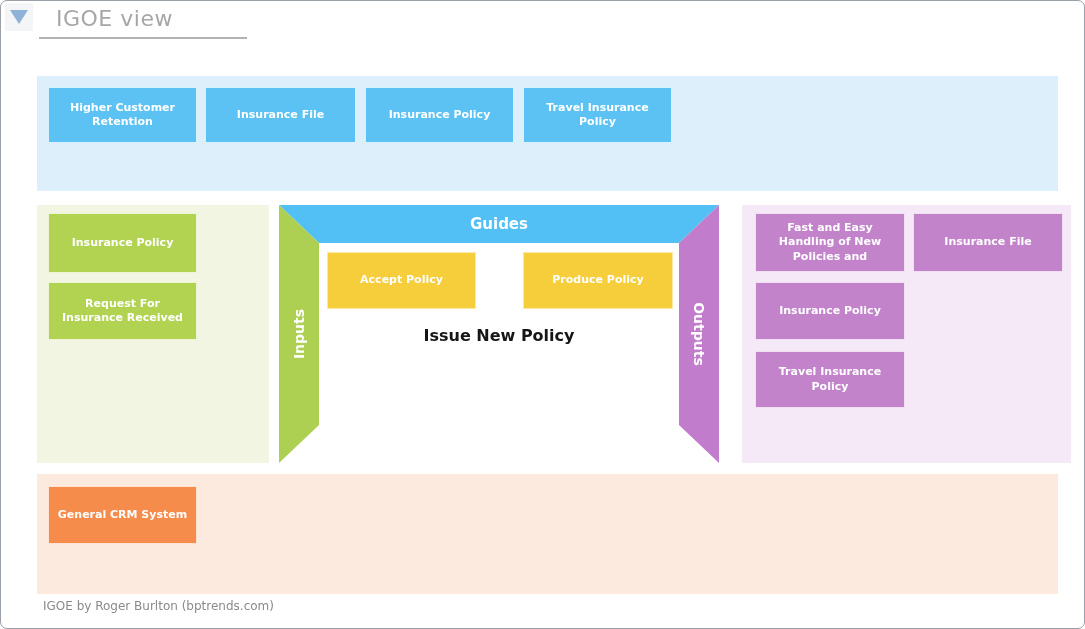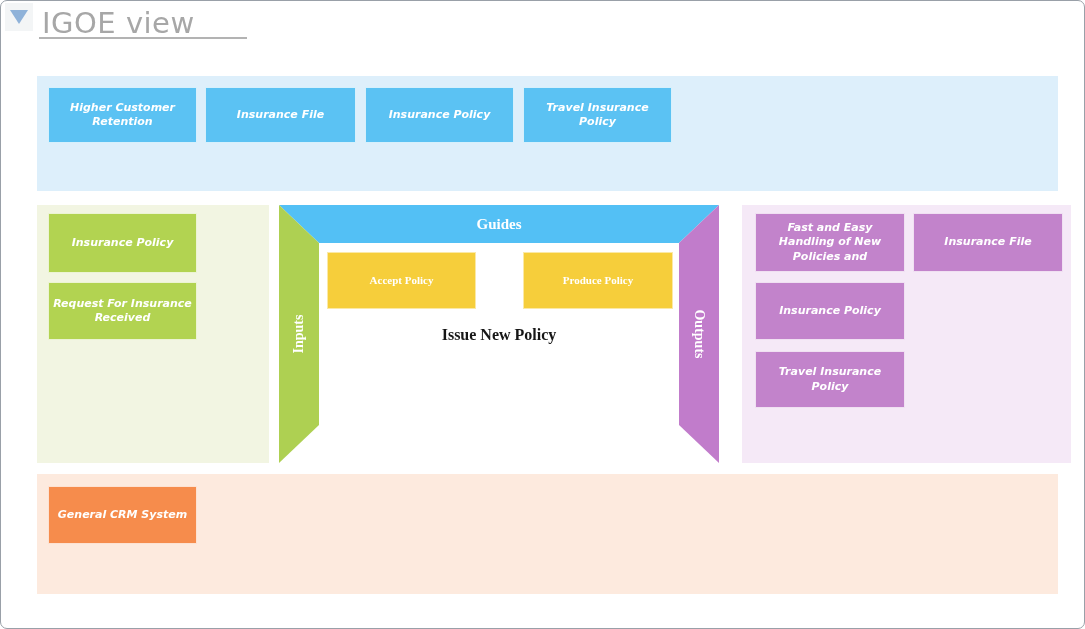--- a/index.html
+++ b/index.html
@@ -1,42 +1,42 @@
 <!DOCTYPE html>
 <html><head>
 <meta charset="utf-8">
 <style>
   html,body{margin:0;padding:0;background:#fff;font-family:"DejaVu Sans",sans-serif;}
   .page{position:relative;width:1083px;height:627px;background:#fff;border:1px solid #99a0a8;border-radius:7px;overflow:hidden;}
 
   
   .hdr-icon{position:absolute;left:4px;top:2px;width:28px;height:28px;background:#f3f5f6;display:flex;align-items:center;justify-content:center;}
   .tri{width:0;height:0;border-left:9px solid transparent;border-right:9px solid transparent;border-top:14px solid #8fb2d9;}
-  .hdr-title{position:absolute;left:41px;top:5px;font-size:29px;color:#a7a7a7;letter-spacing:0.5px;}
+  .hdr-title{position:absolute;left:55px;top:5px;font-size:22px;color:#a7a7a7;letter-spacing:0.5px;}
   .hdr-underline{position:absolute;left:38px;top:36px;width:208px;height:2px;background:#b3b3b3;}
 
   
-  .panel{position:absolute;font-style:italic;}
+  .panel{position:absolute;}
   .sec-top{left:36px;top:75px;width:1021px;height:115px;background:#ddeffb;}
   .sec-left{left:36px;top:204px;width:232px;height:258px;background:#f2f5e2;}
   .sec-right{left:728px;top:204px;width:329px;height:258px;background:#f5e9f7;margin-left:13px;}
   .sec-bottom{left:36px;top:473px;width:1021px;height:120px;background:#fdeade;}
 
   
   .card{position:absolute;display:flex;align-items:center;justify-content:center;text-align:center;
         color:#fff;font-weight:bold;font-size:11px;line-height:1.3;padding:2px 4px;box-sizing:border-box;
         border:1px solid rgba(255,255,255,0.75);overflow:hidden;}
   .card.blue{background:#5bc2f3;}
   .card.green{background:#b2d351;}
   .card.purple{background:#c283cb;}
   .card.orange{background:#f68c4c;}
   .card.yellow{background:#f6ce3b;border:1px solid rgba(255,255,255,0.55);}
 
   
-  .igoe{position:absolute;left:278px;top:204px;width:440px;height:258px;font-family:Liberation Serif, serif;}
+  .igoe{position:absolute;left:278px;top:204px;width:440px;height:258px;}
   .igoe .inner{position:absolute;left:40px;top:38px;right:40px;bottom:38px;background:#fff;}
   .band{position:absolute;display:flex;align-items:center;justify-content:center;color:#fff;font-weight:bold;}
   .band-guides{left:0;top:0;width:100%;height:38px;background:#53c0f5;font-size:15px;
     clip-path:polygon(0 0,100% 0,calc(100% - 40px) 100%,40px 100%);}
   .band-enablers{left:0;bottom:0;width:100%;height:38px;background:#f78b4b;font-size:15px;
     clip-path:polygon(40px 0,calc(100% - 40px) 0,100% 100%,0 100%);}
   .band-inputs{left:0;top:0;width:40px;height:100%;background:#aed052;
     clip-path:polygon(0 0,100% 38px,100% calc(100% - 38px),0 100%);}
   .band-outputs{right:0;top:0;width:40px;height:100%;background:#c17ccb;
     clip-path:polygon(0 38px,100% 0,100% 100%,0 calc(100% - 38px));}
@@ -97,14 +97,15 @@
     <div class="card purple" style="left:13px;top:8px;width:150px;height:59px;">Fast and Easy Handling of New Policies and</div>
     <div class="card purple" style="left:171px;top:8px;width:150px;height:59px;">Insurance File</div>
     <div class="card purple" style="left:13px;top:77px;width:150px;height:58px;">Insurance Policy</div>
     <div class="card purple" style="left:13px;top:146px;width:150px;height:57px;">Travel Insurance Policy</div>
   </div>
 
   <div class="panel sec-bottom">
     <div class="card orange" style="left:11px;top:12px;width:149px;height:58px;">General CRM System</div>
   </div>
 
+  <div class="footer">IGOE by Roger Burlton (bptrends.com)</div>
 
 </div>
 
 </body></html>

